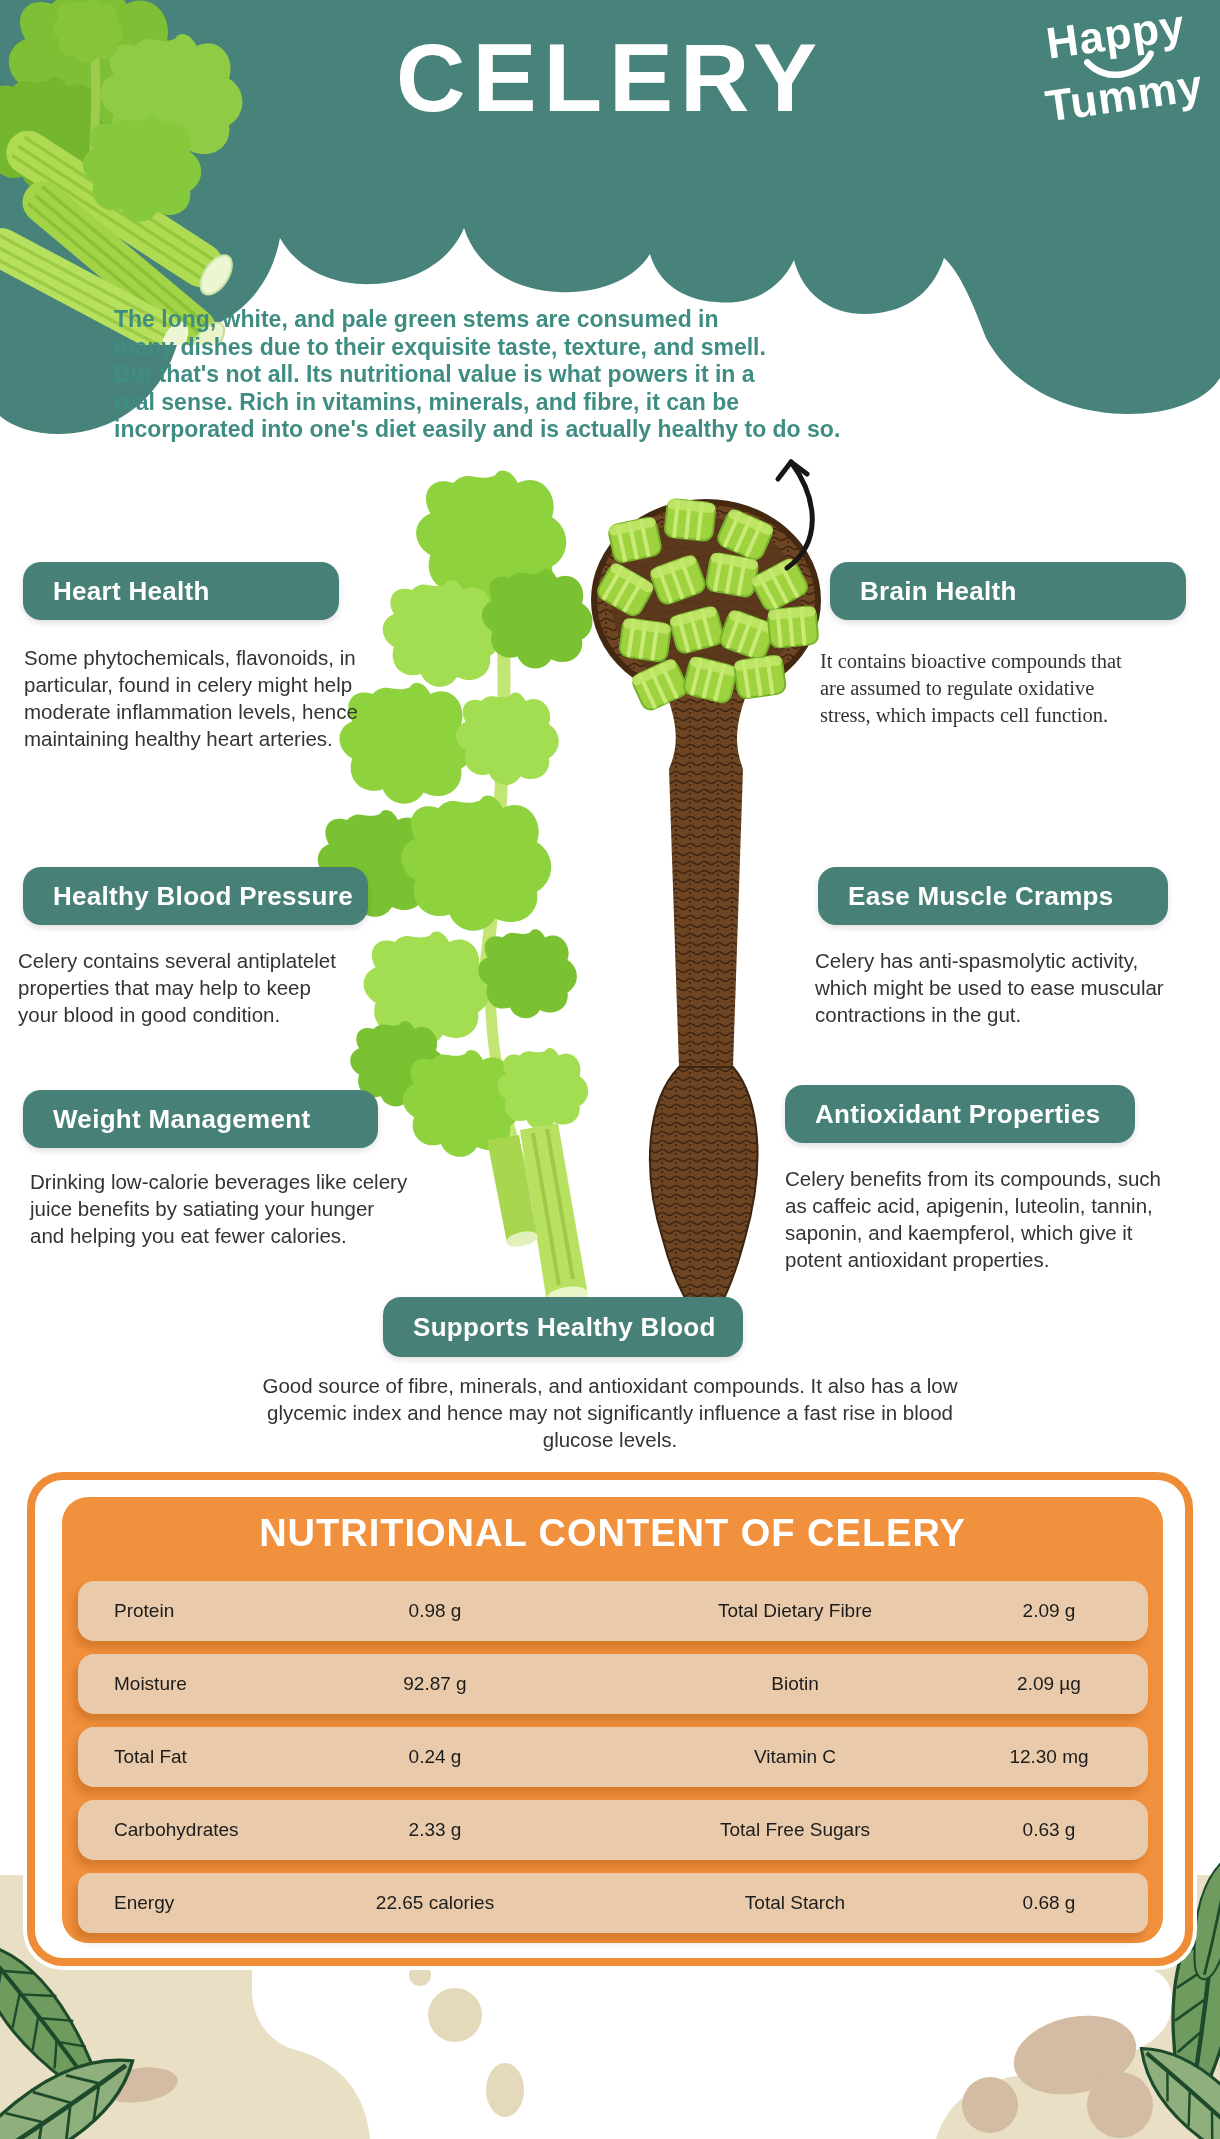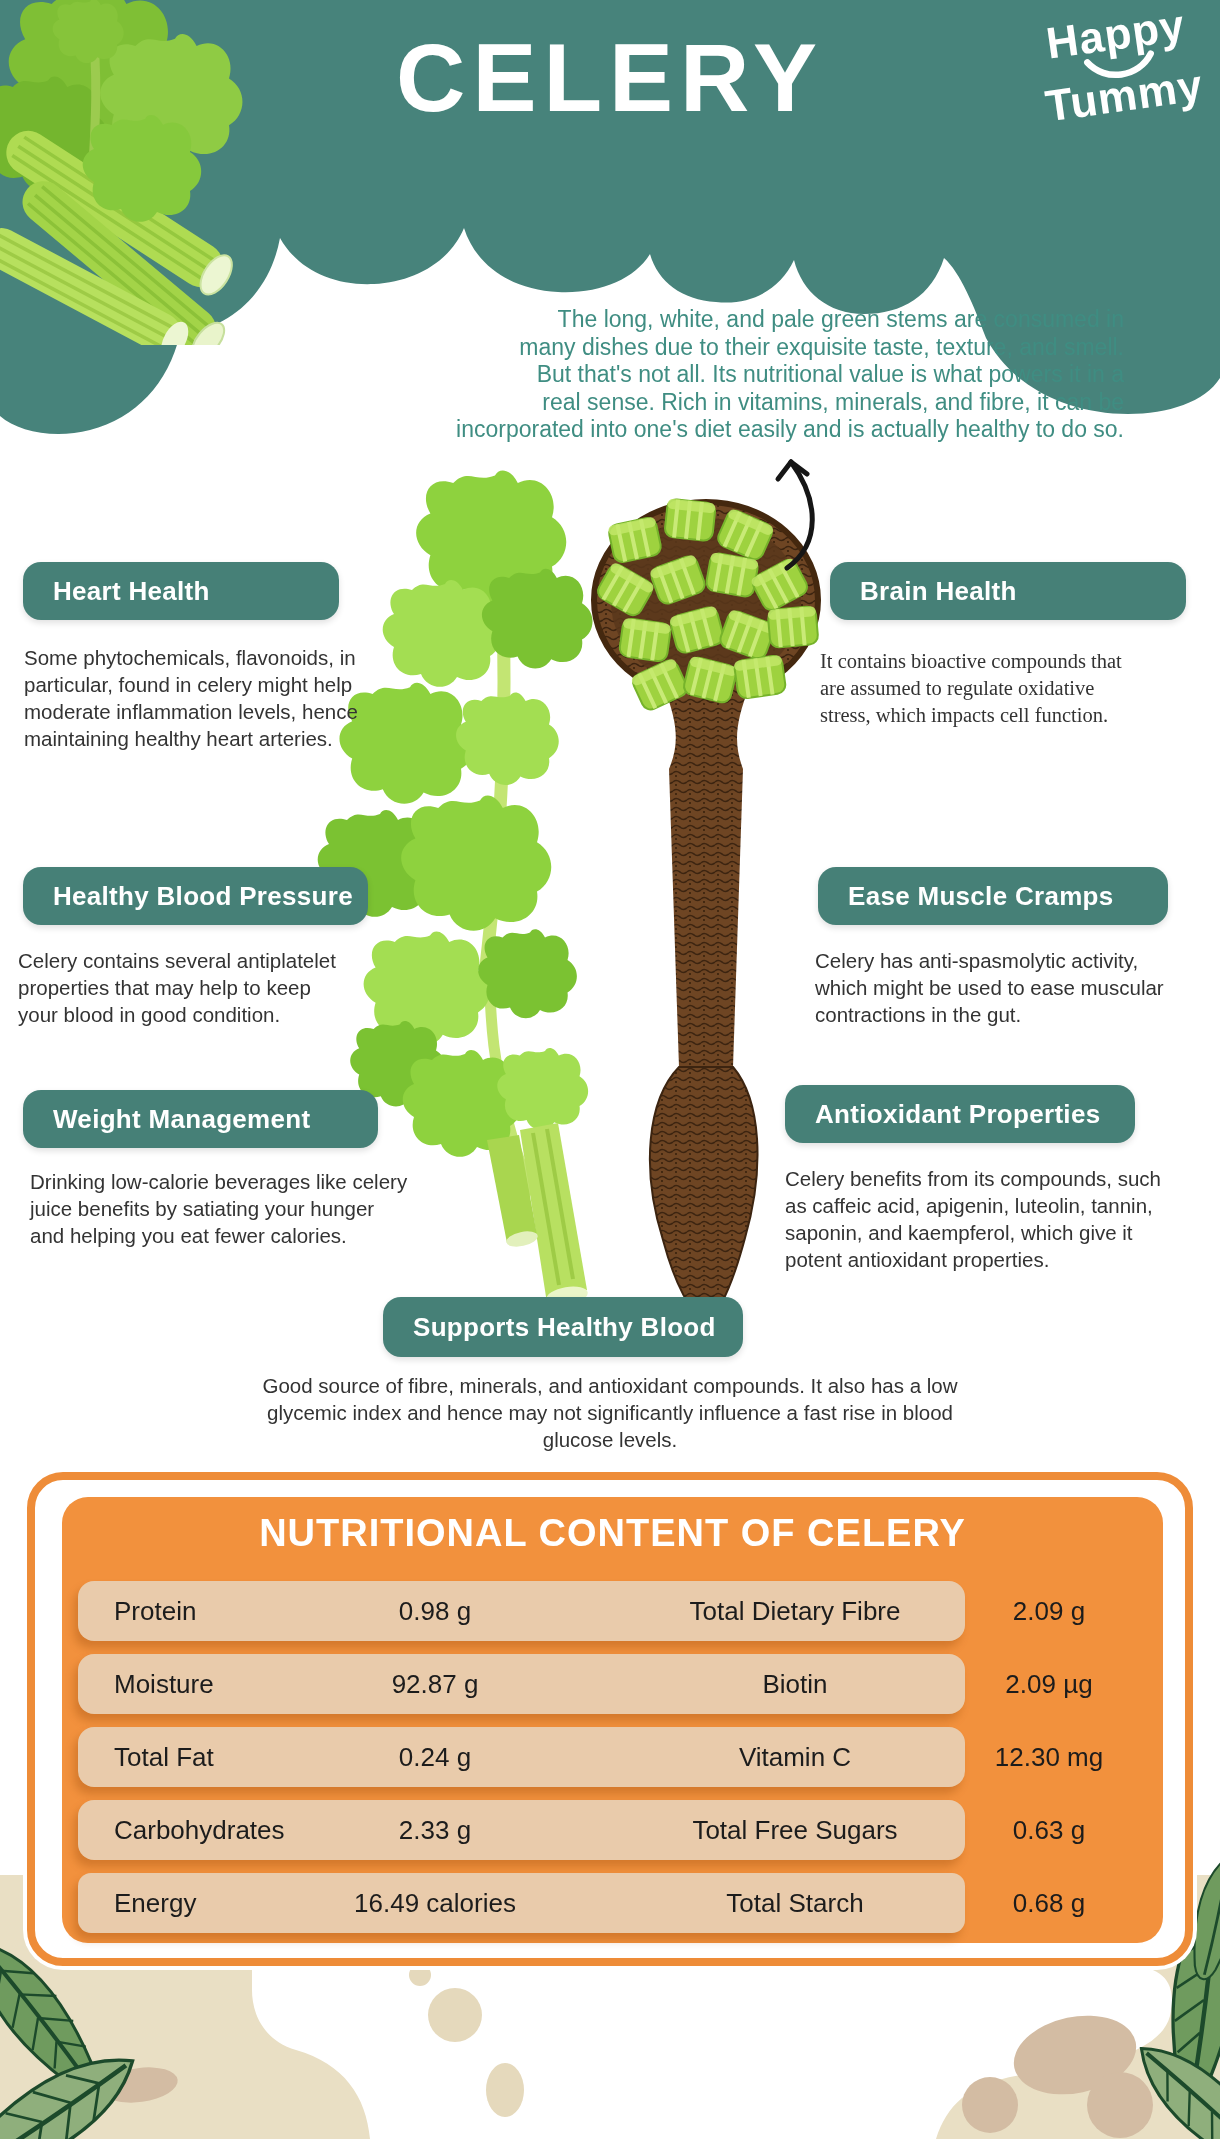--- a/index.html
+++ b/index.html
@@ -11,22 +11,22 @@
   #header-cloud{position:absolute;left:0;top:0;z-index:1;}
   #page-title{position:absolute;left:0;top:30px;width:1220px;text-align:center;z-index:2;
     color:#fff;font-size:96px;font-weight:700;letter-spacing:7px;line-height:1;}
   #logo{position:absolute;left:1020px;top:12px;width:200px;z-index:2;text-align:center;
     transform:rotate(-8deg);color:#fff;}
   .logo-word{font-size:44px;font-weight:700;line-height:1.0;letter-spacing:1px;}
   #logo-smile{margin:-2px auto -6px auto;}
 
   #celery-photo{position:absolute;left:0;top:0;z-index:3;}
 
-  #intro-text{position:absolute;left:124px;top:306px;width:1000px;z-index:3;text-align:right;
-    color:#3F8D82;font-size:23px;font-weight:400;line-height:27.5px;white-space:pre-line;}
+  #intro-text{position:absolute;left:114px;top:306px;width:1000px;z-index:3;text-align:left;
+    color:#3F8D82;font-size:23px;font-weight:700;line-height:27.5px;white-space:pre-line;}
 
   #arrow{position:absolute;left:735px;top:448px;z-index:4;}
   #center-art{position:absolute;left:295px;top:445px;z-index:1;}
 
   .pill{position:absolute;z-index:4;height:58px;line-height:58px;background:#468077;
     border-radius:18px;color:#fff;font-size:26px;font-weight:700;padding-left:30px;
     box-sizing:border-box;letter-spacing:.3px;box-shadow:0 3px 6px rgba(0,0,0,.12);}
   #pill-heart{left:23px;top:562px;width:316px;}
   #pill-brain{left:830px;top:562px;width:356px;}
   #pill-hbp{left:23px;top:867px;width:345px;}
@@ -46,23 +46,23 @@
   #para-supports{left:160px;top:1372px;width:900px;text-align:center;}
 
   
   #table-outer{position:absolute;left:27px;top:1472px;width:1166px;height:494px;z-index:2;
     box-sizing:border-box;background:#fff;border:8px solid #EE8C38;border-radius:36px;
     box-shadow:0 0 0 4px #fff;}
   #table-inner{position:absolute;left:62px;top:1497px;width:1101px;height:446px;z-index:3;
     background:#F2913D;border-radius:26px;}
   #table-title{position:absolute;left:62px;top:1512px;width:1101px;z-index:4;text-align:center;
     color:#fff;font-size:38px;font-weight:700;letter-spacing:1px;}
-  .trow{position:absolute;left:78px;width:887px;height:60px;z-index:4;background:#E9CBAB;
+  .trow{position:absolute;left:78px;width:1070px;height:60px;z-index:4;background:#E9CBAB;
     border-radius:16px;box-shadow:-4px 7px 8px rgba(150,70,10,.32);
-    font-size:26px;color:#1c1c1c;}
+    font-size:19px;color:#1c1c1c;}
   .trow span{position:absolute;line-height:60px;white-space:nowrap;}
   .c1{left:36px;}
   .c2{left:357px;transform:translateX(-50%);}
   .c3{left:717px;transform:translateX(-50%);}
   .c4{left:971px;transform:translateX(-50%);}
   #trow-0{top:1581px;} #trow-1{top:1654px;} #trow-2{top:1727px;}
   #trow-3{top:1800px;} #trow-4{top:1873px;border-radius:13px;}
 
   #footer-art{position:absolute;left:0;top:1850px;z-index:0;}
 </style>
@@ -299,18 +299,18 @@
     <span class="c4">12.30 mg</span>
   </div>
   <div class="trow" id="trow-3">
     <span class="c1">Carbohydrates</span>
     <span class="c2">2.33 g</span>
     <span class="c3">Total Free Sugars</span>
     <span class="c4">0.63 g</span>
   </div>
   <div class="trow" id="trow-4">
     <span class="c1">Energy</span>
-    <span class="c2">16.49 calories</span>
+    <span class="c2">22.65 calories</span>
     <span class="c3">Total Starch</span>
     <span class="c4">0.68 g</span>
   </div>
 
 </div>
 
 </body></html>

